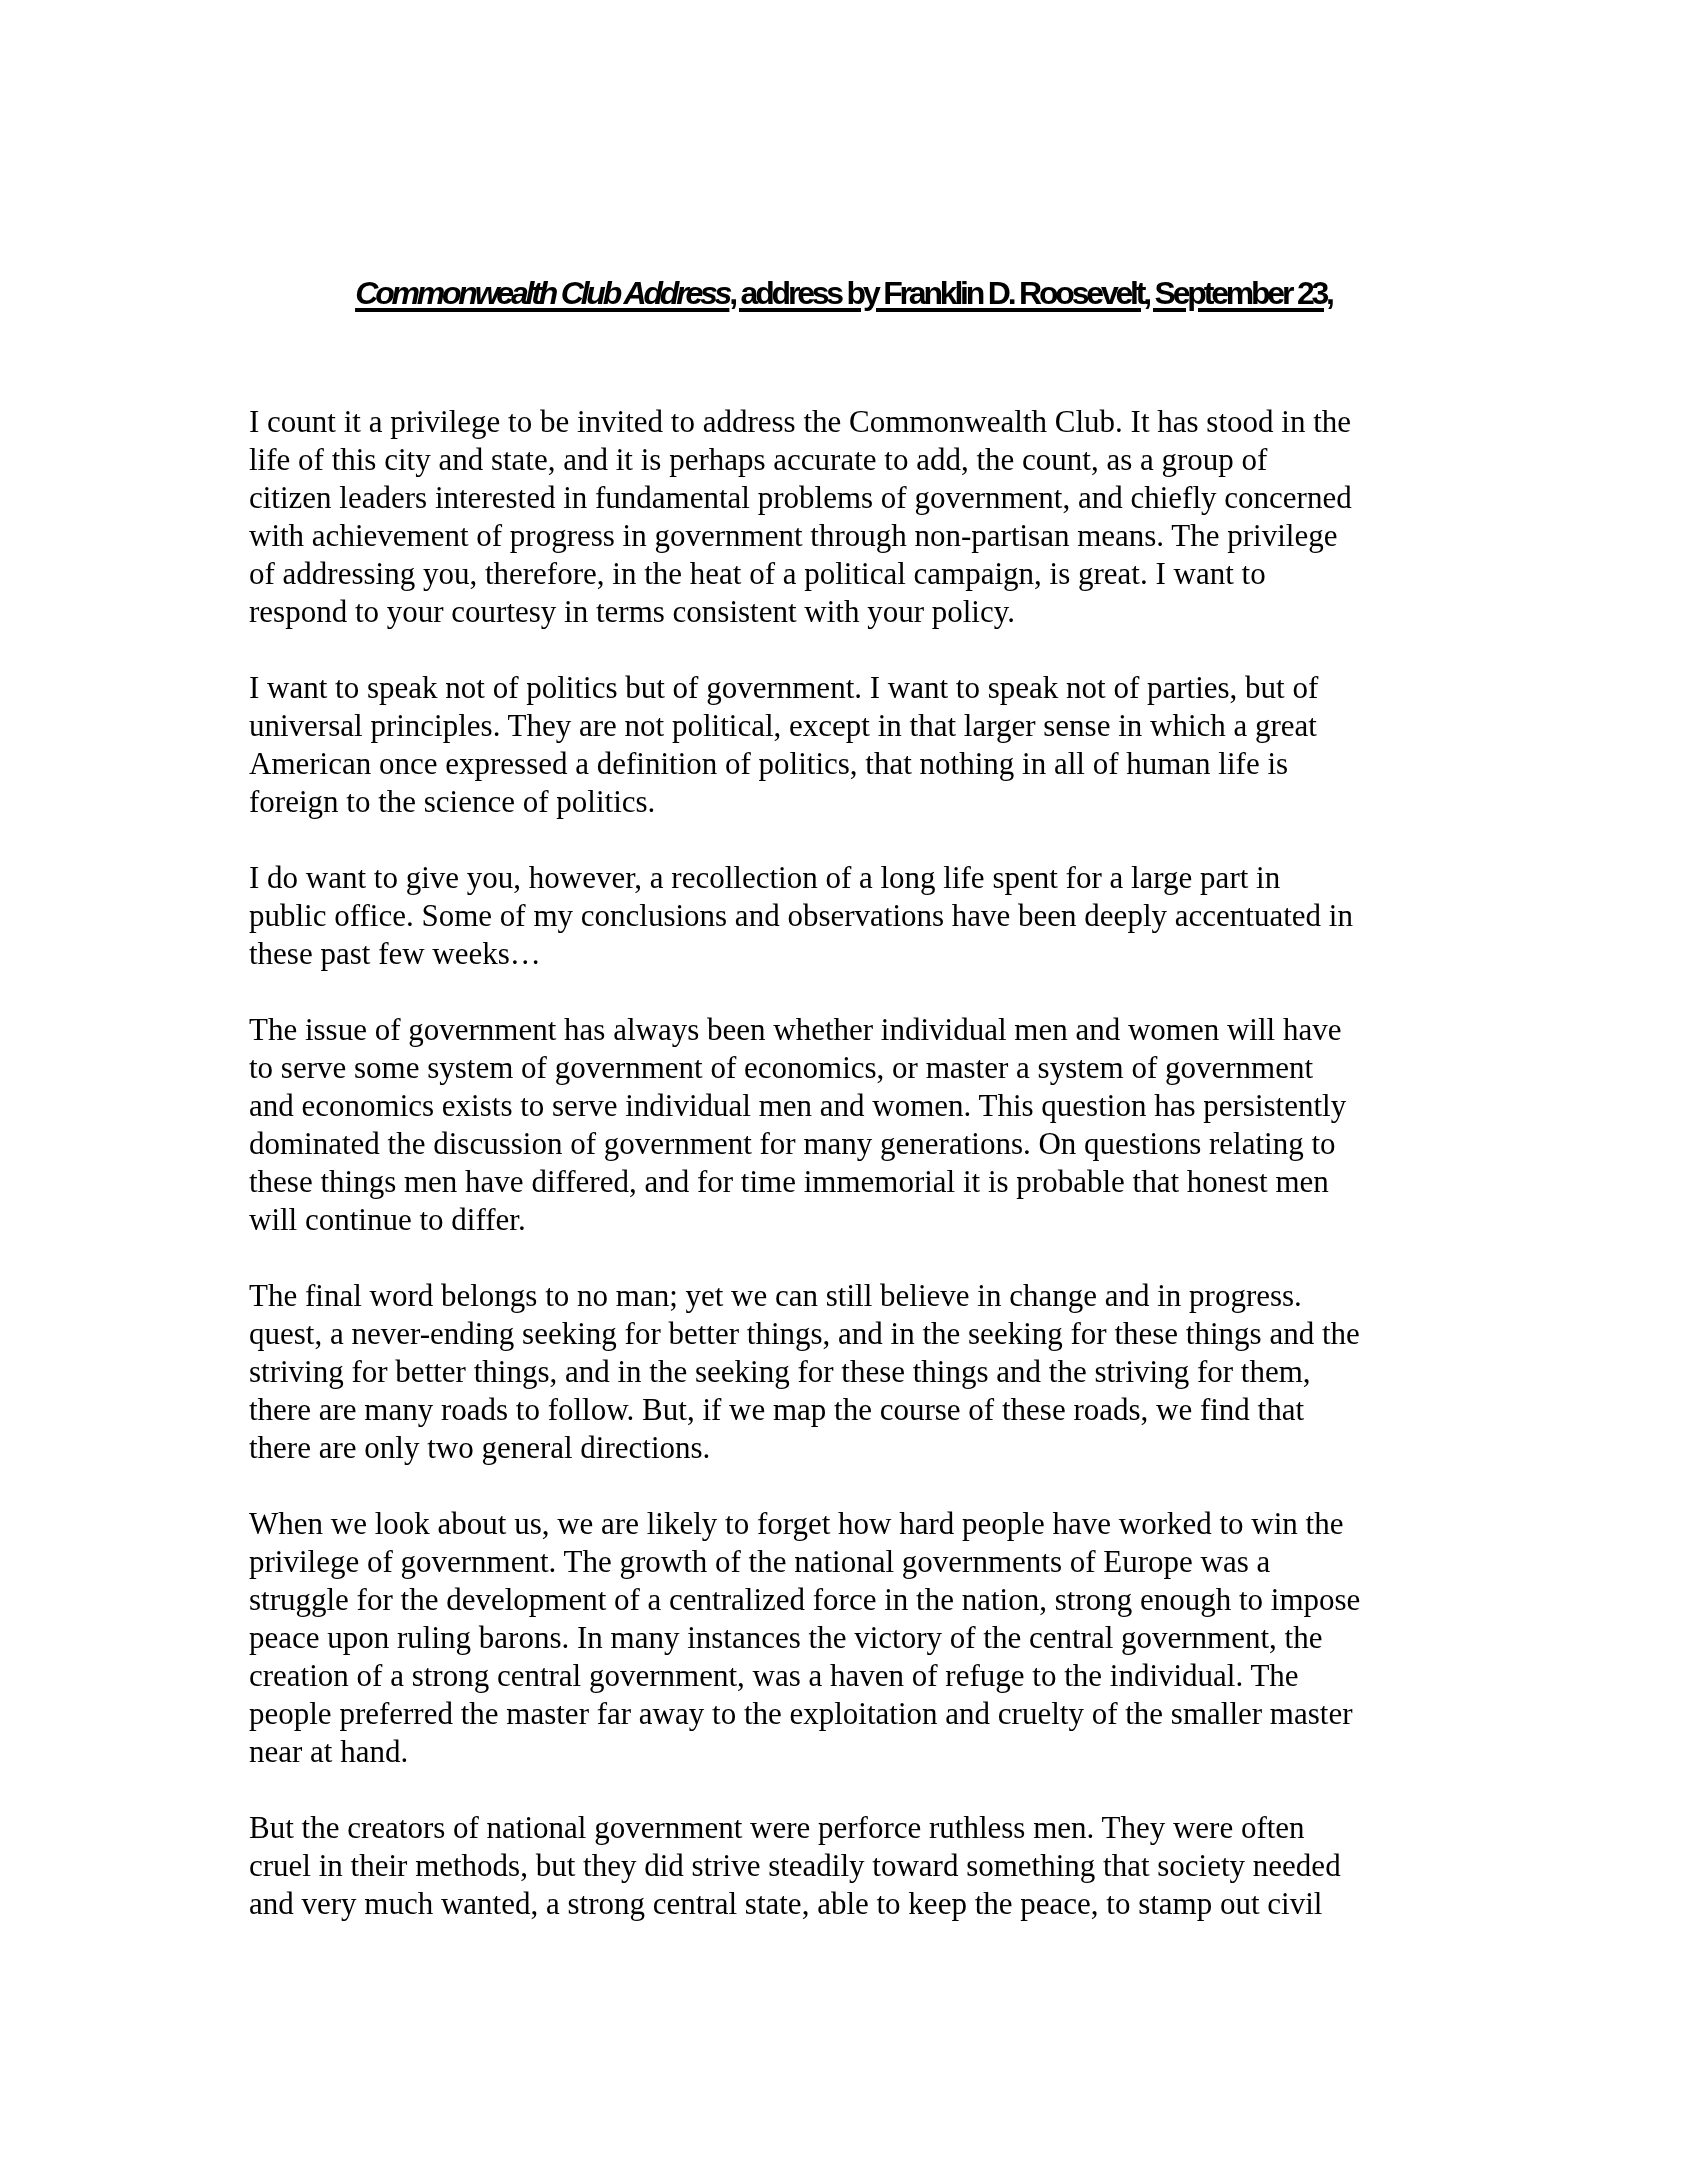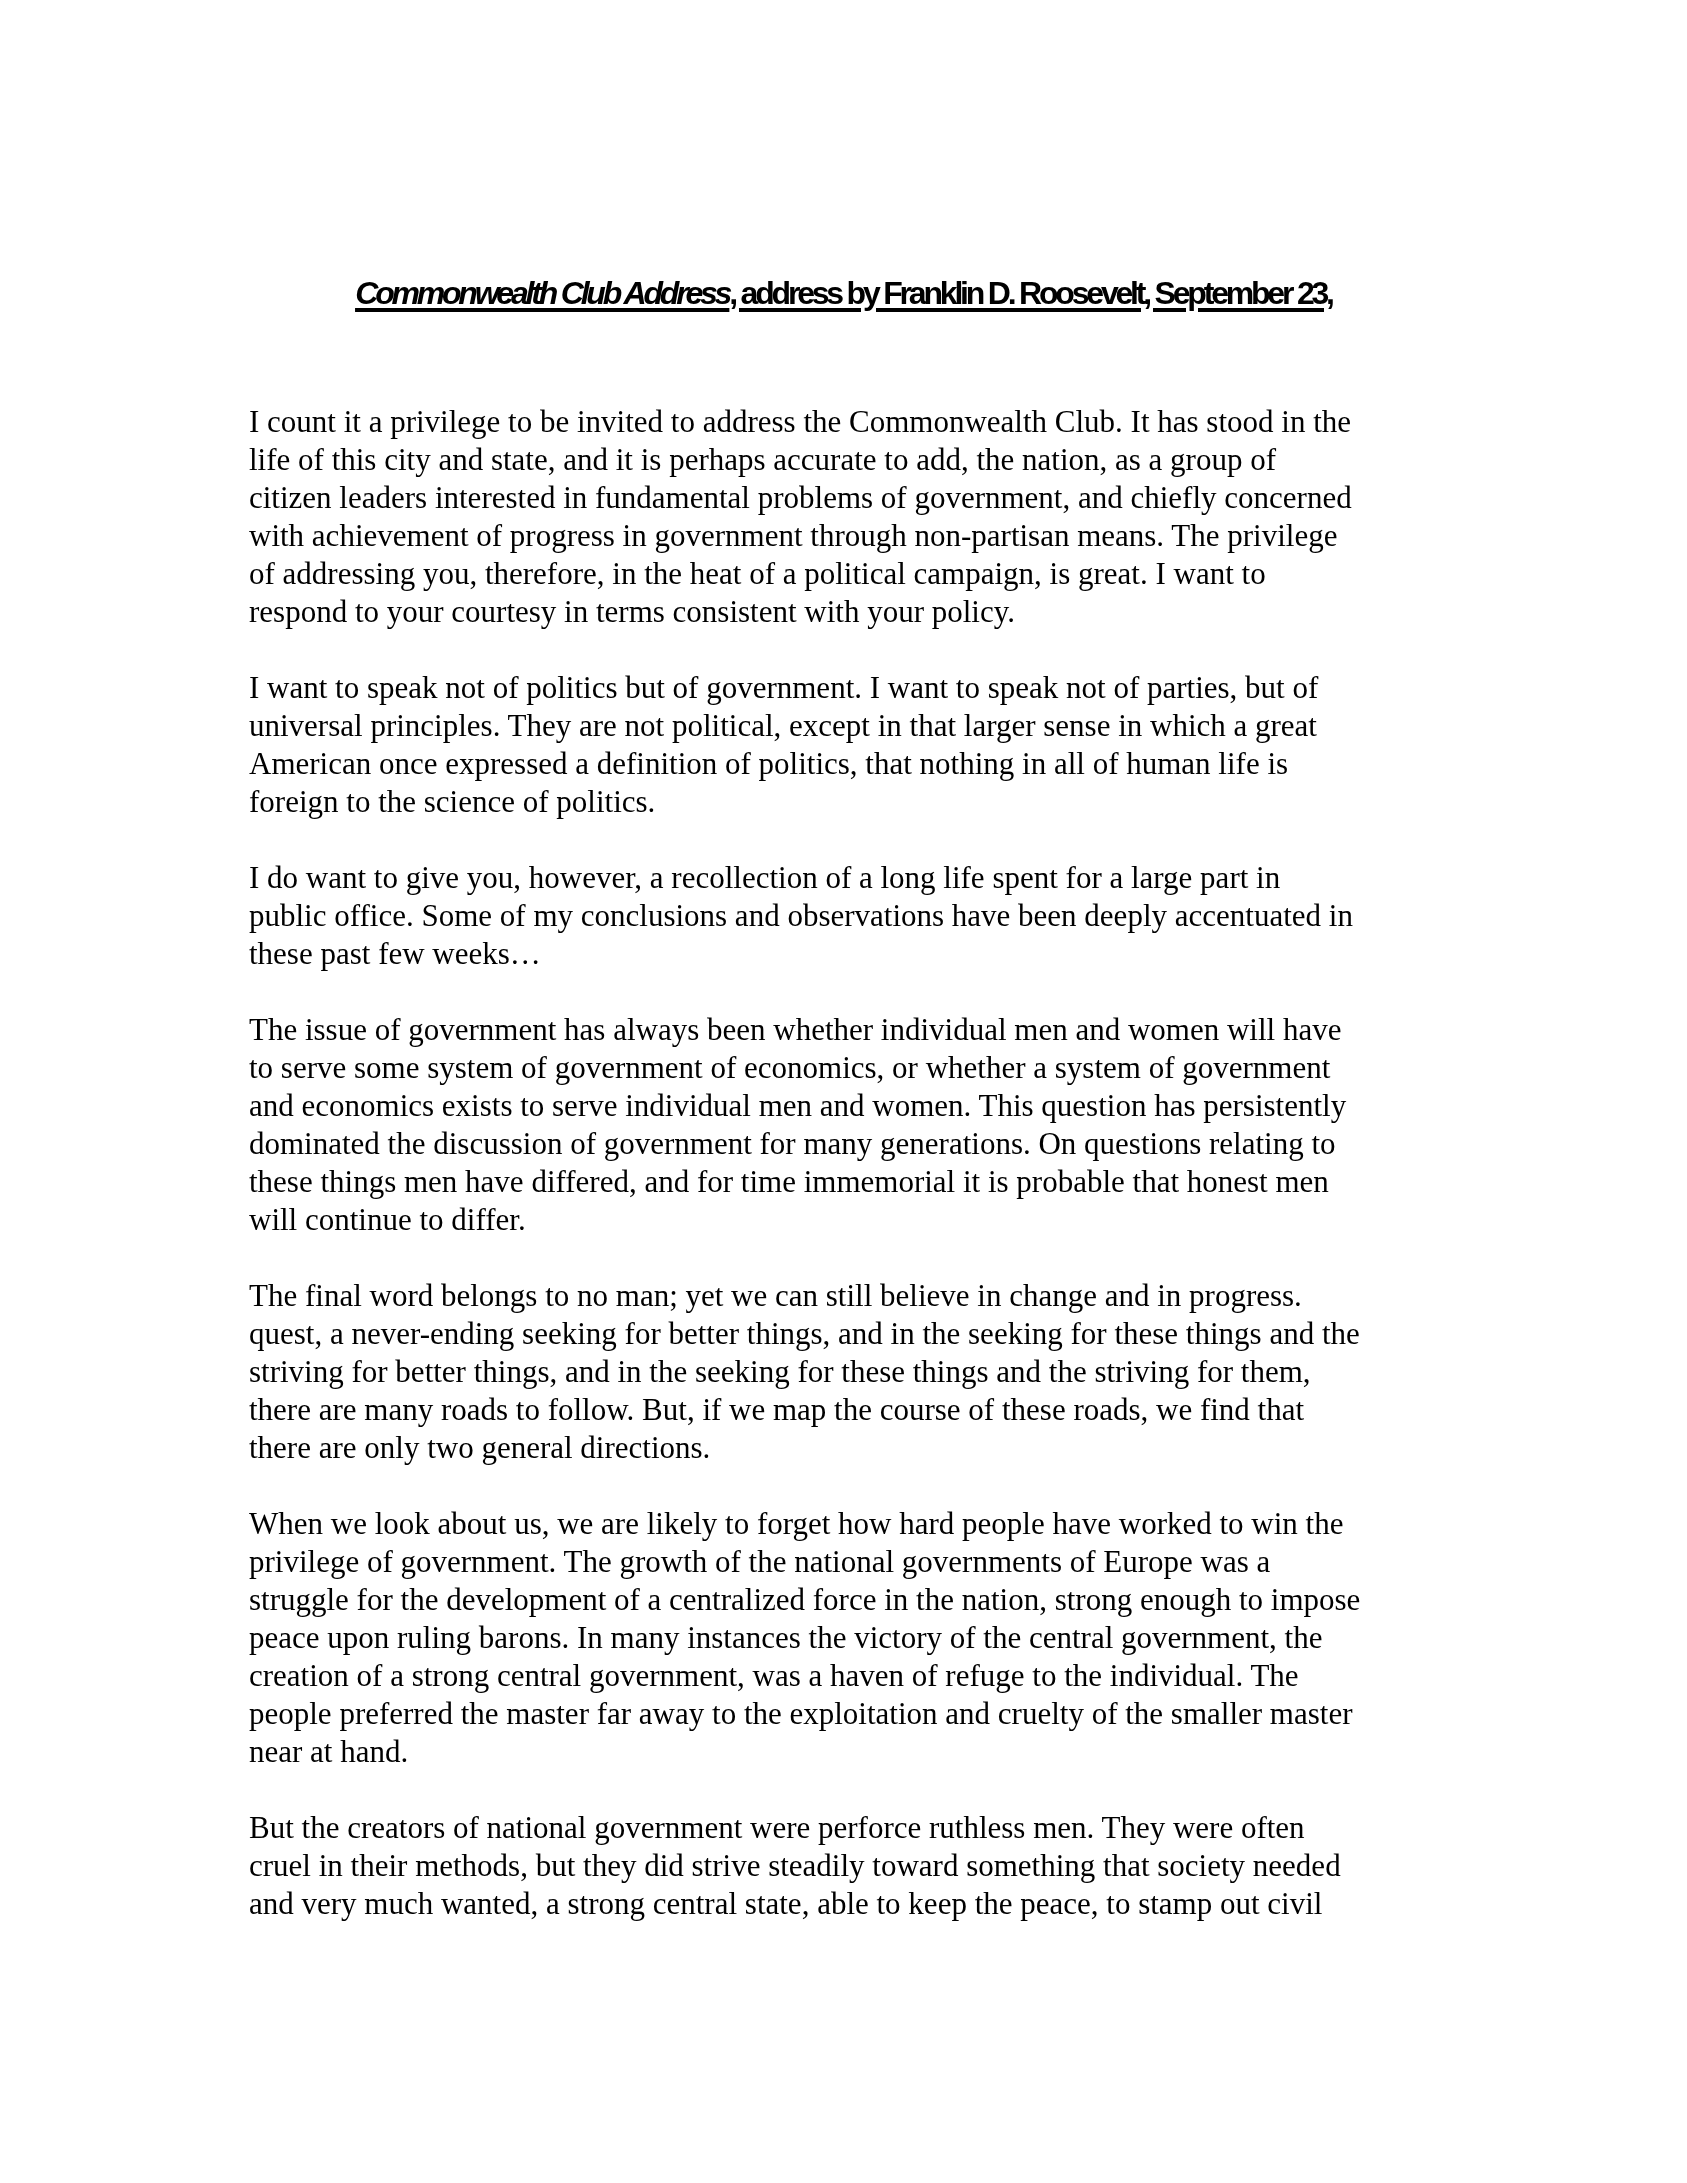--- a/index.html
+++ b/index.html
@@ -71,21 +71,21 @@
 <div class="page">
 
   <div class="title">
     <span class="title-line"><span><span class="title-italic">Commonwealth Club Address</span><span>, address by Franklin D. Roosevelt, September 23,</span></span></span>
   </div>
 
   <div class="body-text">
 
     <div class="para">
       <span class="line">I count it a privilege to be invited to address the Commonwealth Club. It has stood in the</span>
-      <span class="line">life of this city and state, and it is perhaps accurate to add, the nation, as a group of</span>
+      <span class="line">life of this city and state, and it is perhaps accurate to add, the count, as a group of</span>
       <span class="line">citizen leaders interested in fundamental problems of government, and chiefly concerned</span>
       <span class="line">with achievement of progress in government through non-partisan means. The privilege</span>
       <span class="line">of addressing you, therefore, in the heat of a political campaign, is great. I want to</span>
       <span class="line">respond to your courtesy in terms consistent with your policy.</span>
     </div>
 
     <div class="para">
       <span class="line">I want to speak not of politics but of government. I want to speak not of parties, but of</span>
       <span class="line">universal principles. They are not political, except in that larger sense in which a great</span>
       <span class="line">American once expressed a definition of politics, that nothing in all of human life is</span>
@@ -93,21 +93,21 @@
     </div>
 
     <div class="para">
       <span class="line">I do want to give you, however, a recollection of a long life spent for a large part in</span>
       <span class="line">public office. Some of my conclusions and observations have been deeply accentuated in</span>
       <span class="line">these past few weeks…</span>
     </div>
 
     <div class="para">
       <span class="line">The issue of government has always been whether individual men and women will have</span>
-      <span class="line">to serve some system of government of economics, or whether a system of government</span>
+      <span class="line">to serve some system of government of economics, or master a system of government</span>
       <span class="line">and economics exists to serve individual men and women. This question has persistently</span>
       <span class="line">dominated the discussion of government for many generations. On questions relating to</span>
       <span class="line">these things men have differed, and for time immemorial it is probable that honest men</span>
       <span class="line">will continue to differ.</span>
     </div>
 
     <div class="para">
       <span class="line">The final word belongs to no man; yet we can still believe in change and in progress.</span>
       <span class="line">quest, a never-ending seeking for better things, and in the seeking for these things and the</span>
       <span class="line">striving for better things, and in the seeking for these things and the striving for them,</span>

